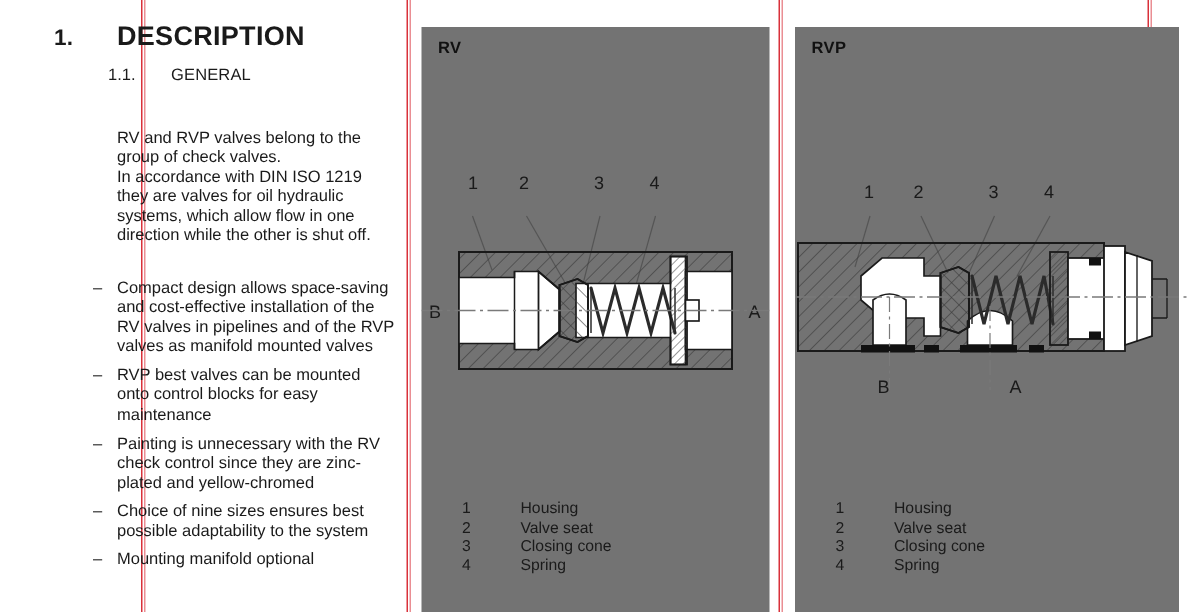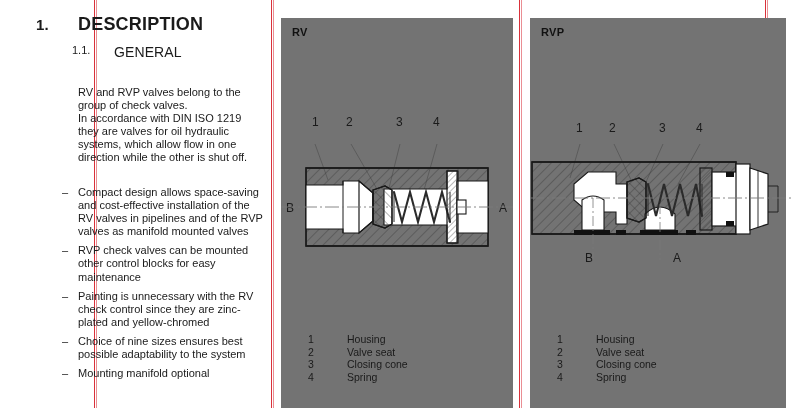--- a/index.html
+++ b/index.html
@@ -76,21 +76,21 @@
     display: flex;
     align-items: flex-start;
     margin-left: 36px;
   }
   .h2-num {
     font-size: 11px;
     width: 42px;
     flex: none;
   }
   .h2-title {
-    font-size: 14px;
+    font-size: 11px;
     letter-spacing: .1px;
   }
 
   .body-block {
     position: absolute;
     left: 78px;
     width: 186px;
     font-size: 11px;
     line-height: 13.1px;
   }
@@ -203,21 +203,21 @@
 In accordance with DIN ISO 1219 they are valves for oil hydraulic systems, which allow flow in one direction while the other is shut off.</div>
 
 
     <div class="bullets" id="advantages-list">
         <div class="bullet">
           <span class="dash">–</span>
           <span class="btext">Compact design allows space-saving and cost-effective installation of the RV valves in pipelines and of the RVP valves as manifold mounted valves</span>
         </div>
         <div class="bullet">
           <span class="dash">–</span>
-          <span class="btext">RVP check valves can be mounted other control blocks for easy maintenance</span>
+          <span class="btext">RVP best valves can be mounted onto control blocks for easy maintenance</span>
         </div>
         <div class="bullet">
           <span class="dash">–</span>
           <span class="btext">Painting is unnecessary with the RV check control since they are zinc-plated and yellow-chromed</span>
         </div>
         <div class="bullet">
           <span class="dash">–</span>
           <span class="btext">Choice of nine sizes ensures best possible adaptability to the system</span>
         </div>
         <div class="bullet">

